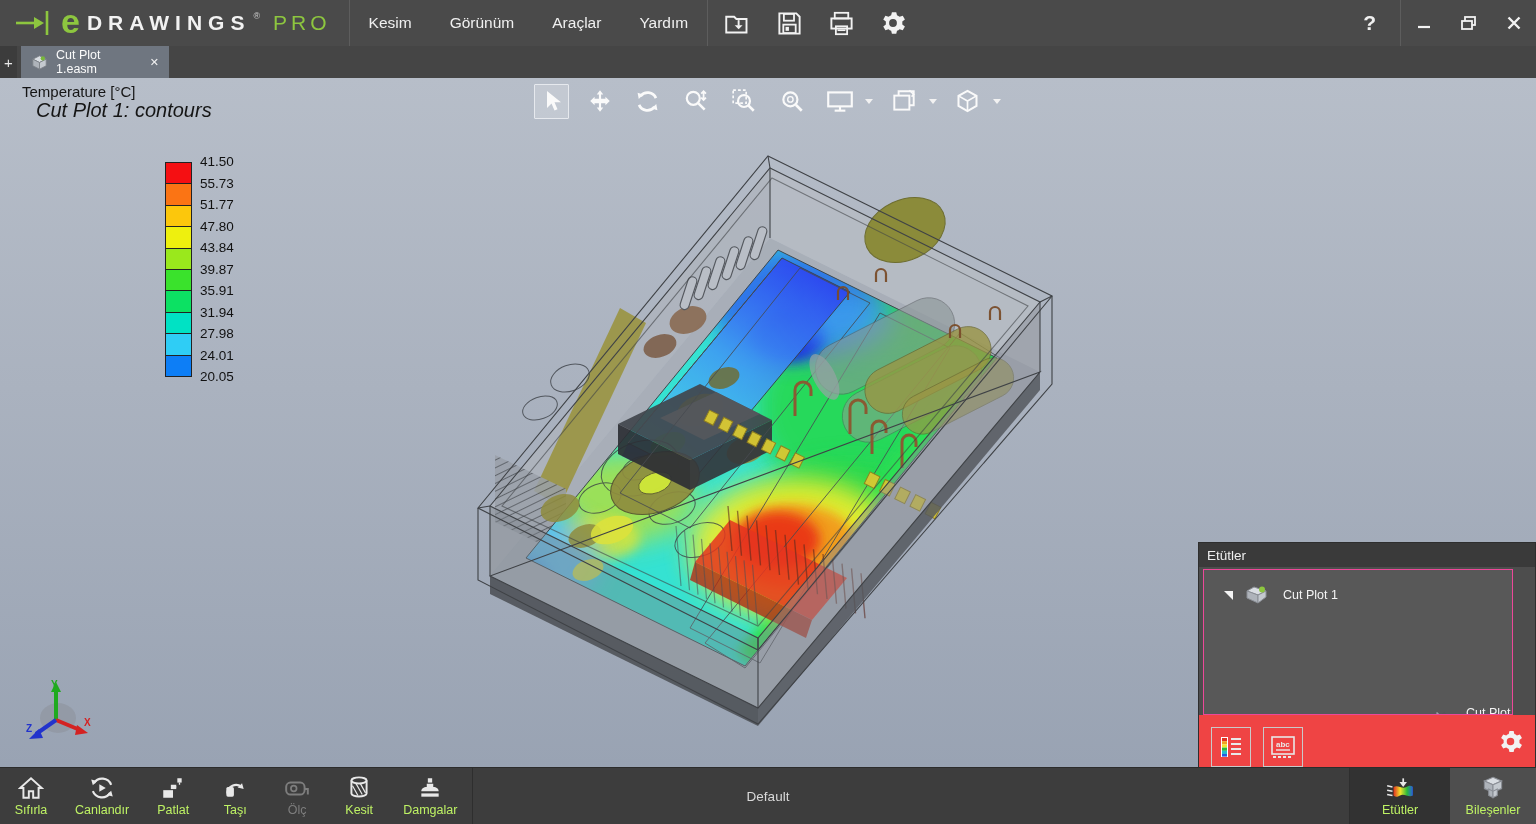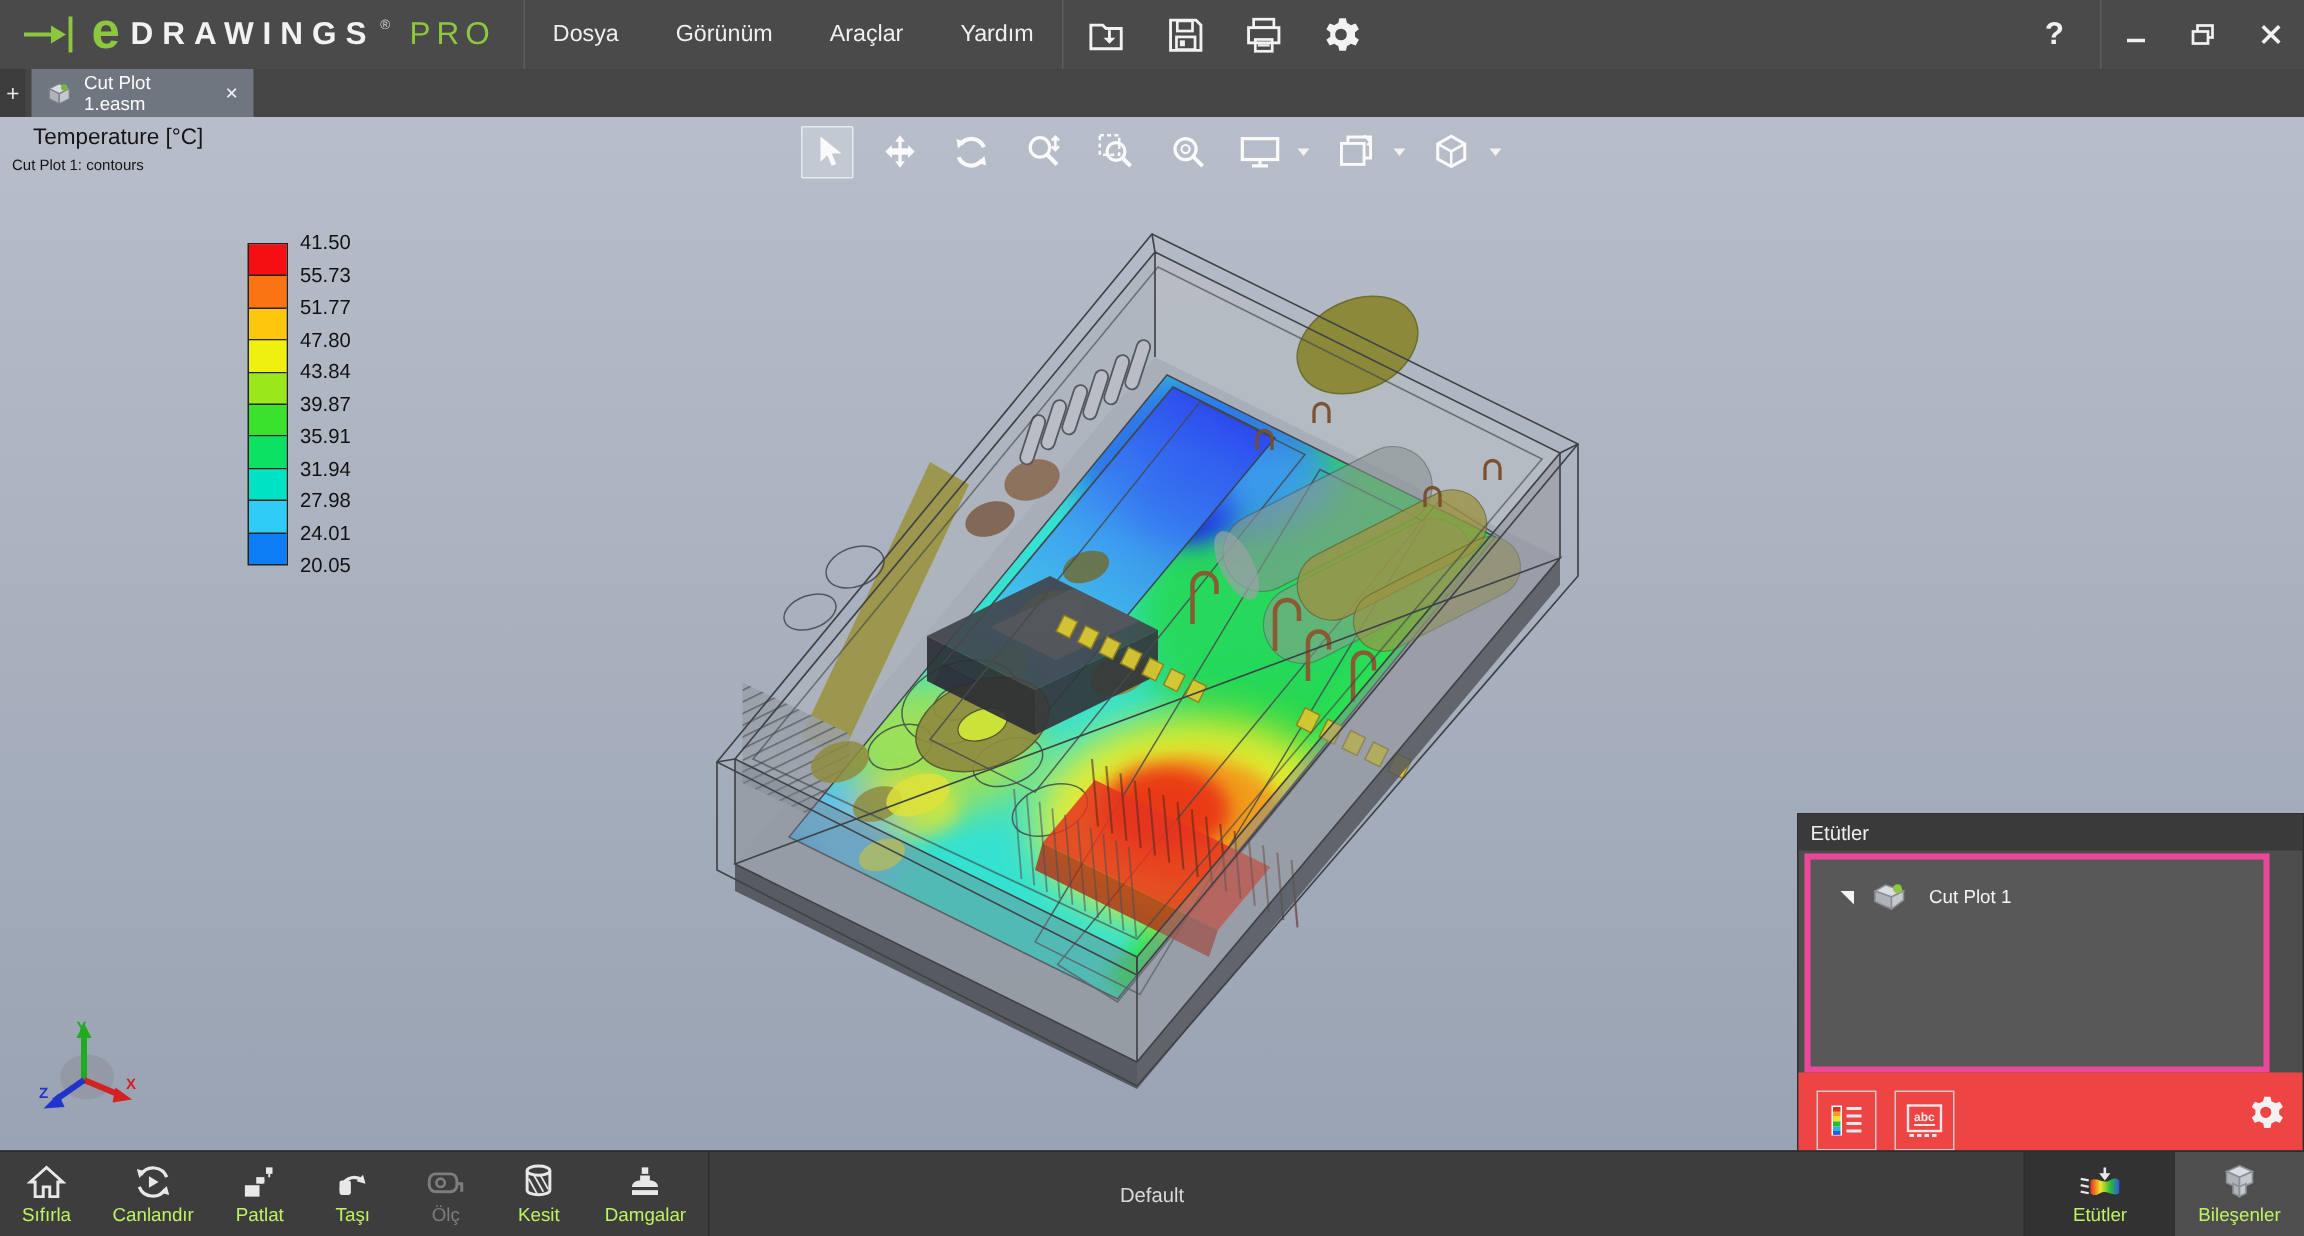--- a/index.html
+++ b/index.html
@@ -36,41 +36,41 @@
   .tab-label { color:#fbfbfb; font-size:12.5px; flex:1; }
   .tab-close { color:#f2f2f2; font-size:11px; font-weight:bold; }
 
   
   .viewport { position:absolute; left:0; top:78px; width:1536px; height:689px;
               background:linear-gradient(180deg,#b7bec9 0%,#aab2bf 45%,#99a3b3 100%); overflow:hidden; }
 
   
   .legend { position:absolute; left:0; top:0; width:260px; height:330px; }
   .legend-title { position:absolute; left:22px; top:4px; color:#151515; font-size:15px; line-height:19px; }
-  .legend-sub   { position:absolute; left:8px; top:23px; color:#151515; font-size:10px; line-height:19px; }
+  .legend-sub   { position:absolute; left:36px; top:23px; color:#151515; font-size:20px; line-height:19px;font-style:italic; }
   .colorbar { position:absolute; left:165px; top:84px; width:27px; height:215px;
               border:1px solid #222; display:flex; flex-direction:column; }
   .cband { flex:1; border-bottom:1px solid #222; }
   .cband:last-child { border-bottom:none; }
   .cval { position:absolute; left:200px; width:60px; color:#111; font-size:13.5px; }
 
   
   .vtoolbar { position:absolute; left:534px; top:2px; height:42px; display:flex; align-items:center; gap:13px; }
   .vtool { width:35px; height:35px; display:flex; align-items:center; justify-content:center; border-radius:1px; }
   .vtool.active { border:1px solid #e6e9ee; background:rgba(255,255,255,.18); }
   .caret { width:0; height:0; border-left:4px solid transparent; border-right:4px solid transparent;
            border-top:5px solid #f2f2f2; margin-left:-5px; }
 
   
   .studies { position:absolute; left:1198px; top:464px; width:338px; height:226px; background:#4d4d4d;
              border:1px solid #2e2e2e; }
   .studies-header { height:24px; background:#3a3a3a; color:#eeeeee; font-size:13.5px;
                     display:flex; align-items:center; padding-left:8px; }
   .tree { position:absolute; left:4px; right:22px; top:26px; height:146px; background:#585858;
-          border:4px solid #ec4899; overflow:hidden; }
+          border:1px solid #ec4899; overflow:hidden; }
   .trow { position:absolute; left:0; right:0; height:34px; display:flex; align-items:center; }
   .trow .tcaret { width:0; height:0; border-top:9px solid #f4f4f4; border-left:9px solid transparent; }
   .tlabel { color:#f4f4f4; font-size:12.5px; margin-left:12px; }
   .trow-hl { position:absolute; left:76px; right:0; height:32px; background:#8ea455;
              display:flex; align-items:center; }
   .studies-bottom { position:absolute; left:0; right:0; bottom:0; height:52px; background:#ef4444;
                     display:flex; align-items:flex-end; }
   .sq-btn { width:40px; height:40px; border:1px solid #c9c9c9; margin-left:12px;
             display:flex; align-items:center; justify-content:center; }
   .gear-right { position:absolute; right:12px; top:14px; }
@@ -109,21 +109,21 @@
         <polygon points="20,9 30,15 20,21" fill="#8dc63f"></polygon>
         <line x1="33" y1="3" x2="33" y2="27" stroke="#8dc63f" stroke-width="2.6"></line>
       </svg>
       <span class="ename">e</span>
       <span class="dname">DRAWINGS</span>
       <span class="reg">®</span>
       <span class="pro">PRO</span>
     </div>
     <div class="vsep"></div>
     <div class="menus">
-      <div class="menu-item">Dosya</div>
+      <div class="menu-item">Kesim</div>
       <div class="menu-item">Görünüm</div>
       <div class="menu-item">Araçlar</div>
       <div class="menu-item">Yardım</div>
     </div>
     <div class="vsep"></div>
     <div class="qtools">
       <div class="qtool">
         <svg width="27" height="27" viewBox="0 0 24 24">
           <path d="M2 6h7l2 2h9v12H2z" fill="none" stroke="#f2f2f2" stroke-width="1.7"></path>
           <path d="M13 9v5" stroke="#f2f2f2" stroke-width="1.7" fill="none"></path>

